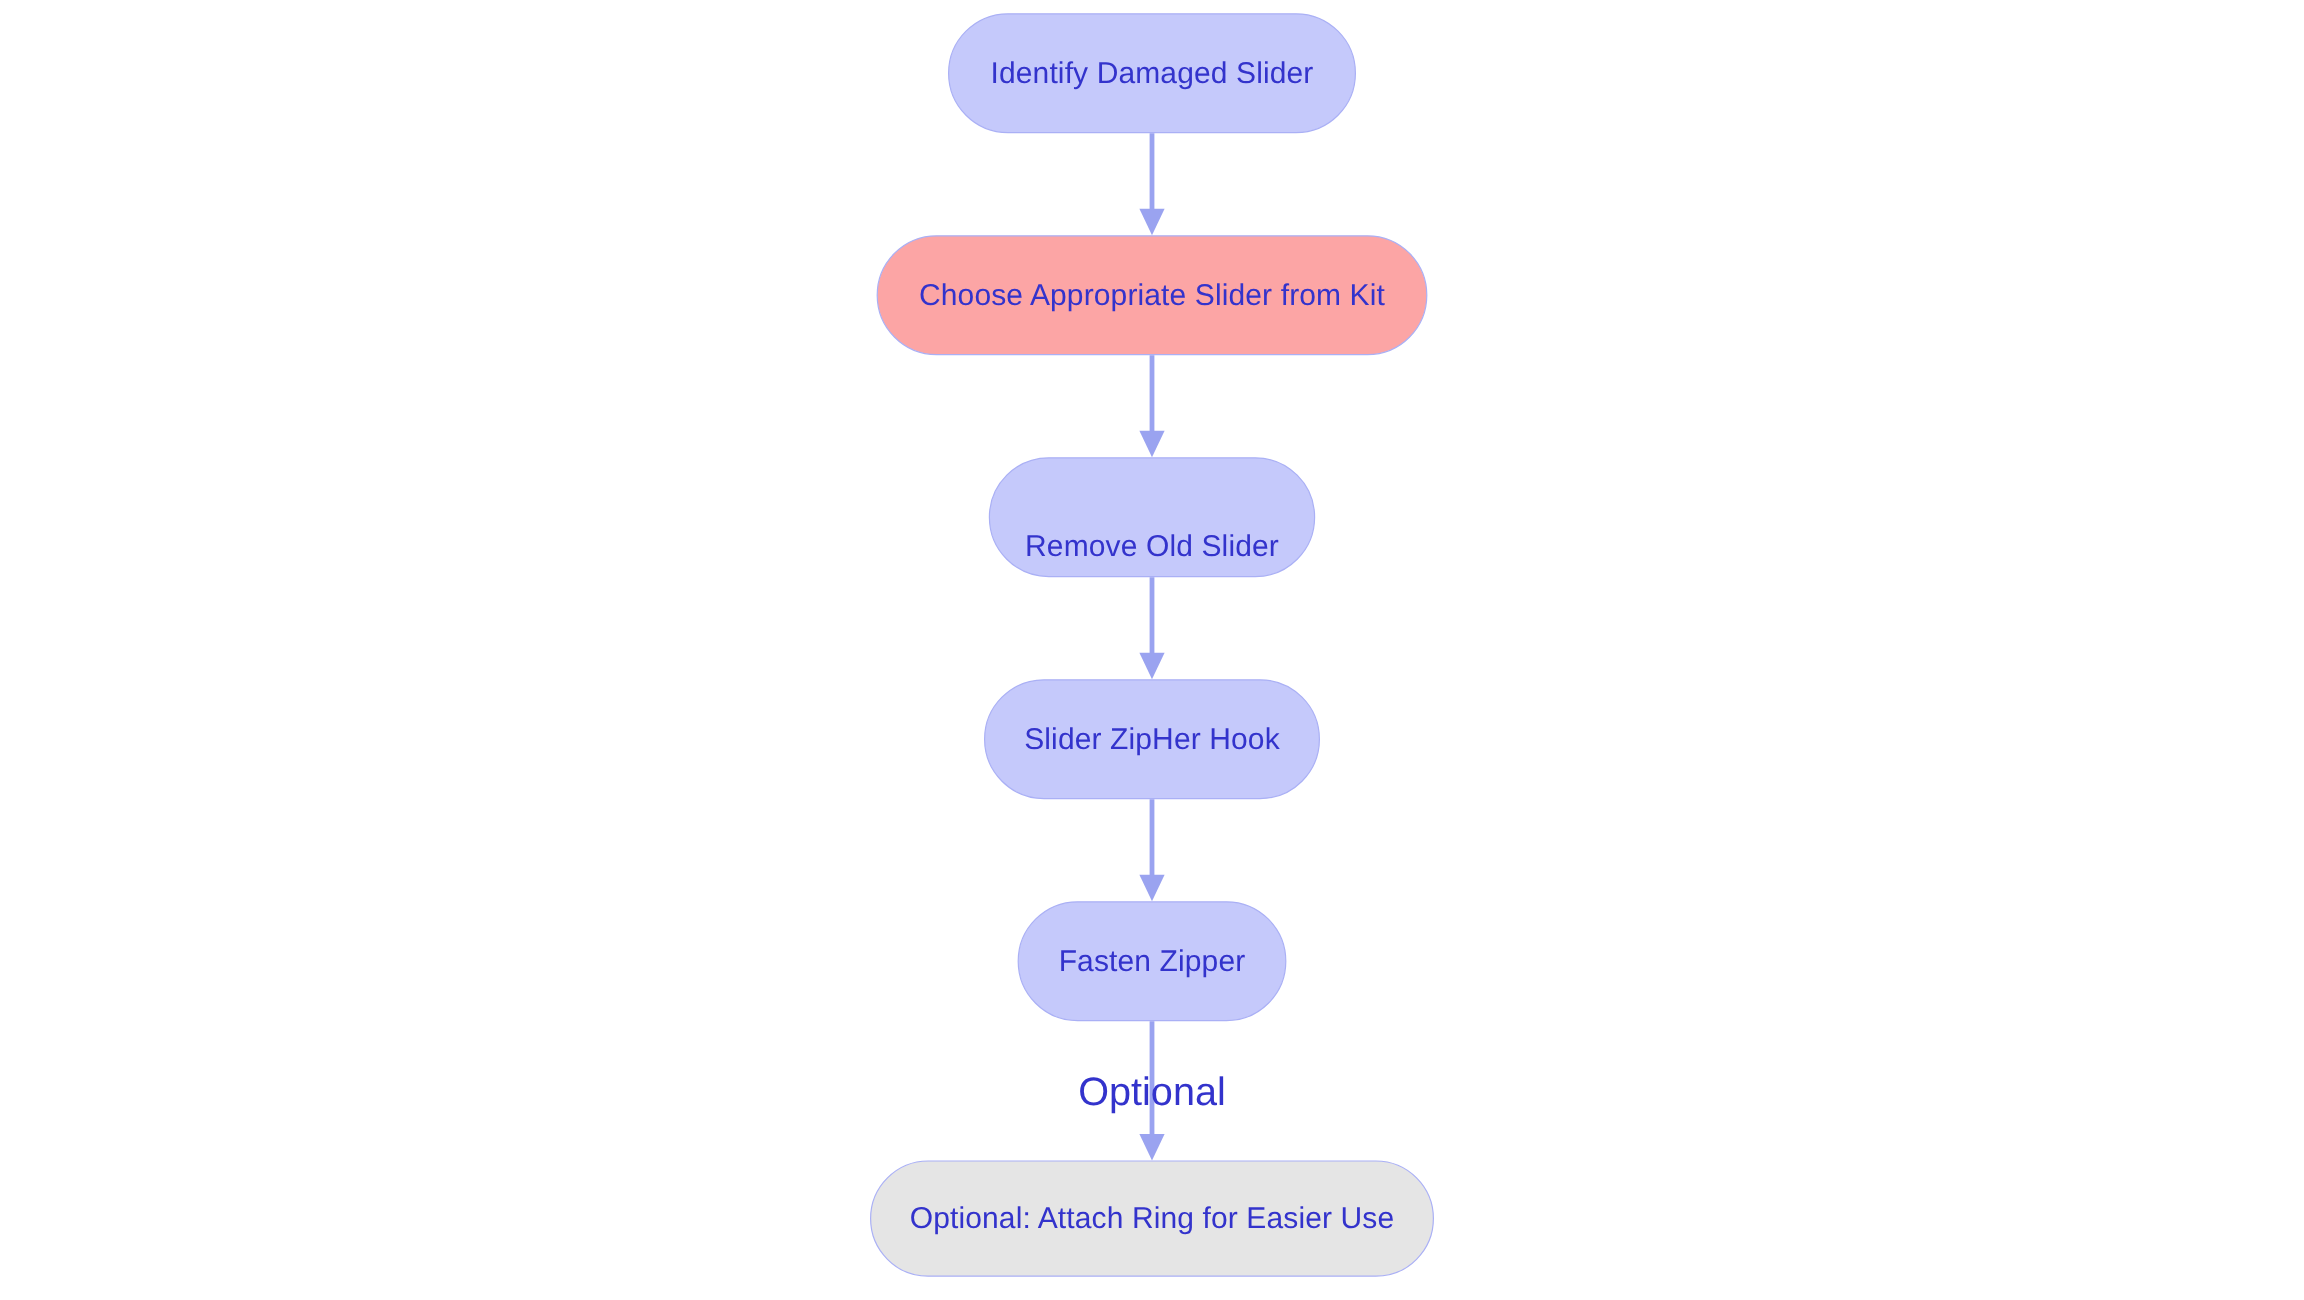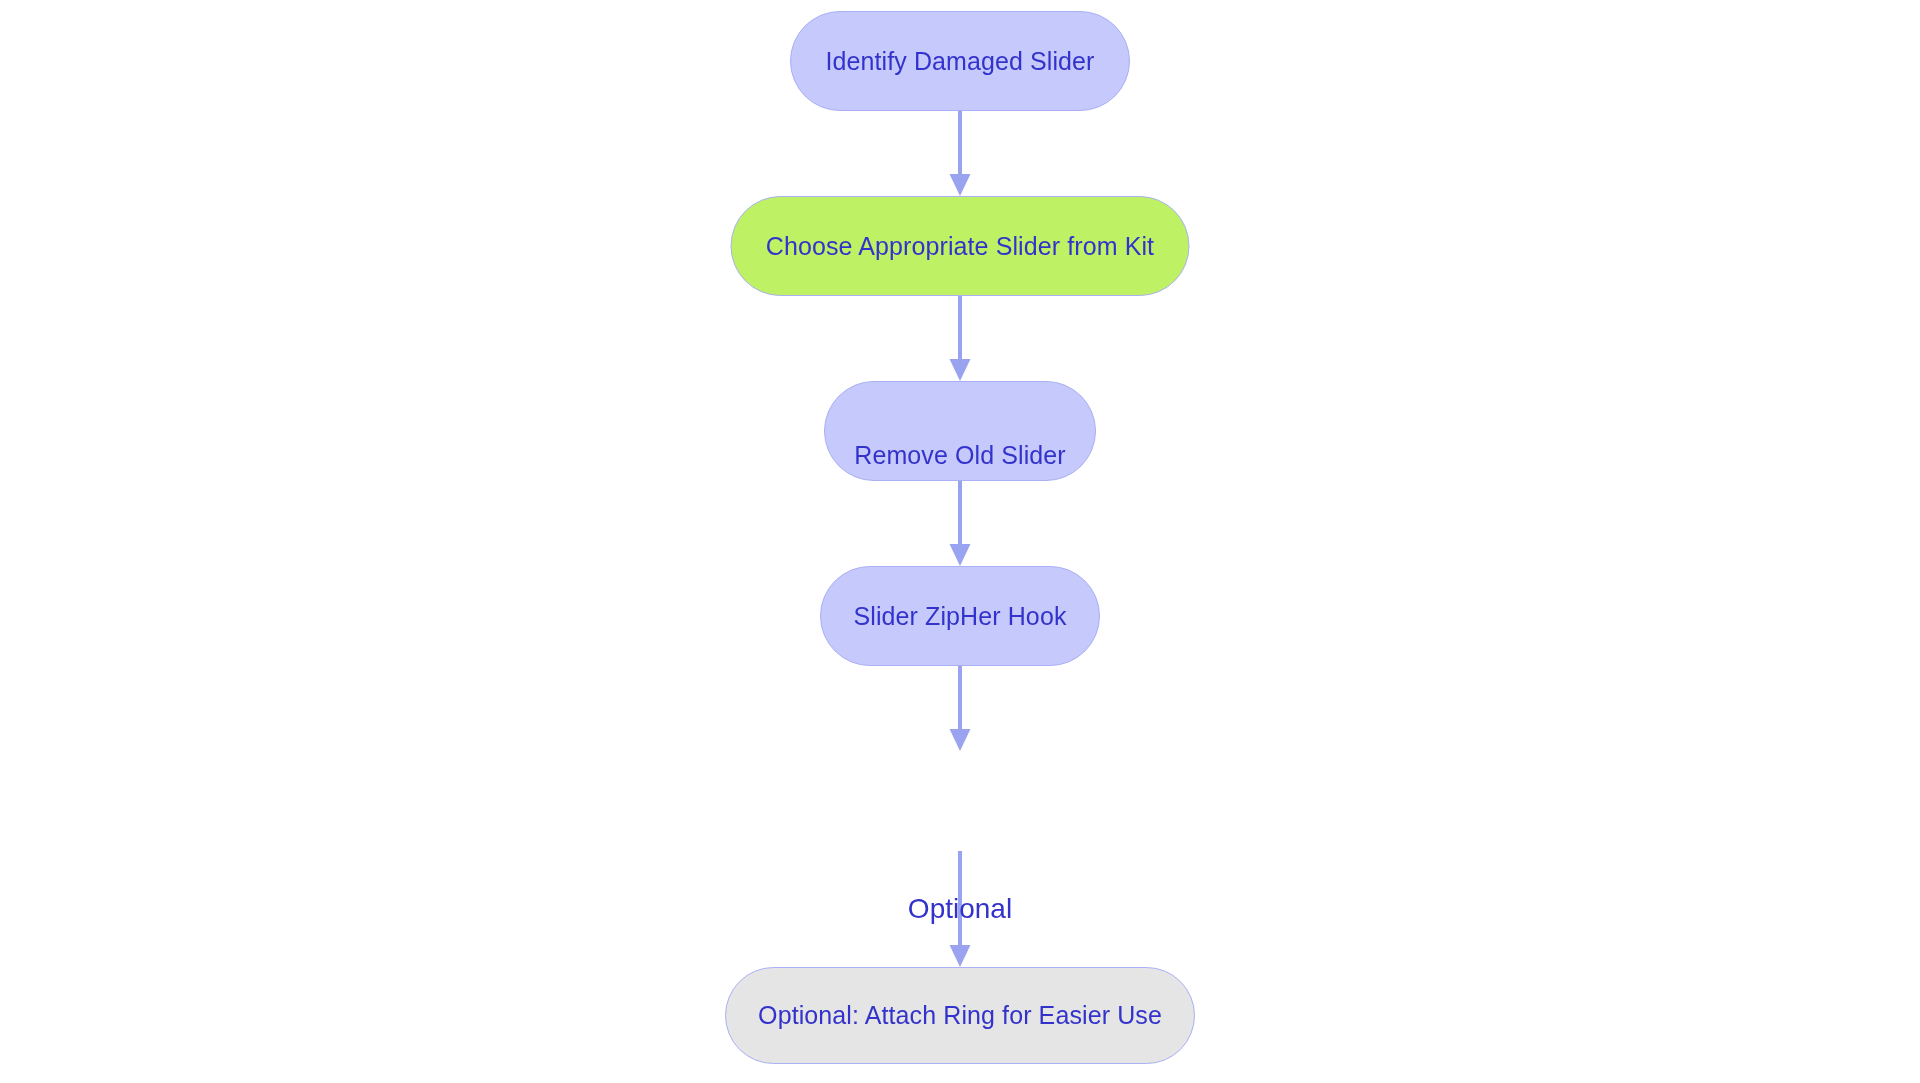--- a/index.html
+++ b/index.html
@@ -52,21 +52,21 @@
     font-weight: 400;
     letter-spacing: 0.1px;
     white-space: nowrap;
     line-height: 1;
   }
   .edge-label {
     position: absolute;
     transform: translate(-50%, -50%);
     color: #3333cc;
     font-family: "Liberation Sans", sans-serif;
-    font-size: 28px;
+    font-size: 33px;
     font-weight: 400;
     line-height: 1;
     white-space: nowrap;
     background: transparent;
   }
 </style>
 </head>
 <body>
 
 <div id="canvas">
@@ -93,28 +93,31 @@
           <line x1="960" y1="851" x2="960" y2="947" stroke="#9aa3f0" stroke-width="4"></line>
           <polygon points="949.5,945 970.5,945 960,967" fill="#9aa3f0"></polygon>
         </g>
       </g>
   </svg>
 
   <div class="node-layer" id="node-layer">
       <div class="flow-node" style="left: 960px; top: 11px; width: 340px; height: 100px; background: rgb(197, 201, 251); border-color: rgb(170, 176, 245);">
         <span class="node-label" style="color: rgb(51, 51, 204);">Identify Damaged Slider</span>
       </div>
-      <div class="flow-node" style="left: 960px; top: 196px; width: 459px; height: 100px; background: #bef264; border-color: rgb(170, 176, 245);">
+      <div class="flow-node" style="left: 960px; top: 196px; width: 459px; height: 100px; background: #fca5a5; border-color: rgb(170, 176, 245);">
         <span class="node-label" style="color: rgb(51, 51, 204);">Choose Appropriate Slider from Kit</span>
       </div>
       <div class="flow-node" style="left: 960px; top: 381px; width: 272px; height: 100px; background: rgb(197, 201, 251); border-color: rgb(170, 176, 245);">
         <span class="node-label" style="color: rgb(51, 51, 204); margin-top: 48px;">Remove Old Slider</span>
       </div>
       <div class="flow-node" style="left: 960px; top: 566px; width: 280px; height: 100px; background: rgb(197, 201, 251); border-color: rgb(170, 176, 245);">
         <span class="node-label" style="color: rgb(51, 51, 204);">Slider ZipHer Hook</span>
+      </div>
+      <div class="flow-node" style="left: 960px; top: 751px; width: 224px; height: 100px; background: rgb(197, 201, 251); border-color: rgb(170, 176, 245);">
+        <span class="node-label" style="color: rgb(51, 51, 204);">Fasten Zipper</span>
       </div>
       <div class="flow-node" style="left: 960px; top: 966.5px; width: 470px; height: 97px; background: #e5e5e5; border-color: rgb(170, 176, 245);">
         <span class="node-label" style="color: rgb(51, 51, 204);">Optional: Attach Ring for Easier Use</span>
       </div>
       <div class="edge-label" style="left: 960px; top: 909px; color: rgb(51, 51, 204);">Optional</div>
     </div>
 
 </div>
 
 </body></html>

